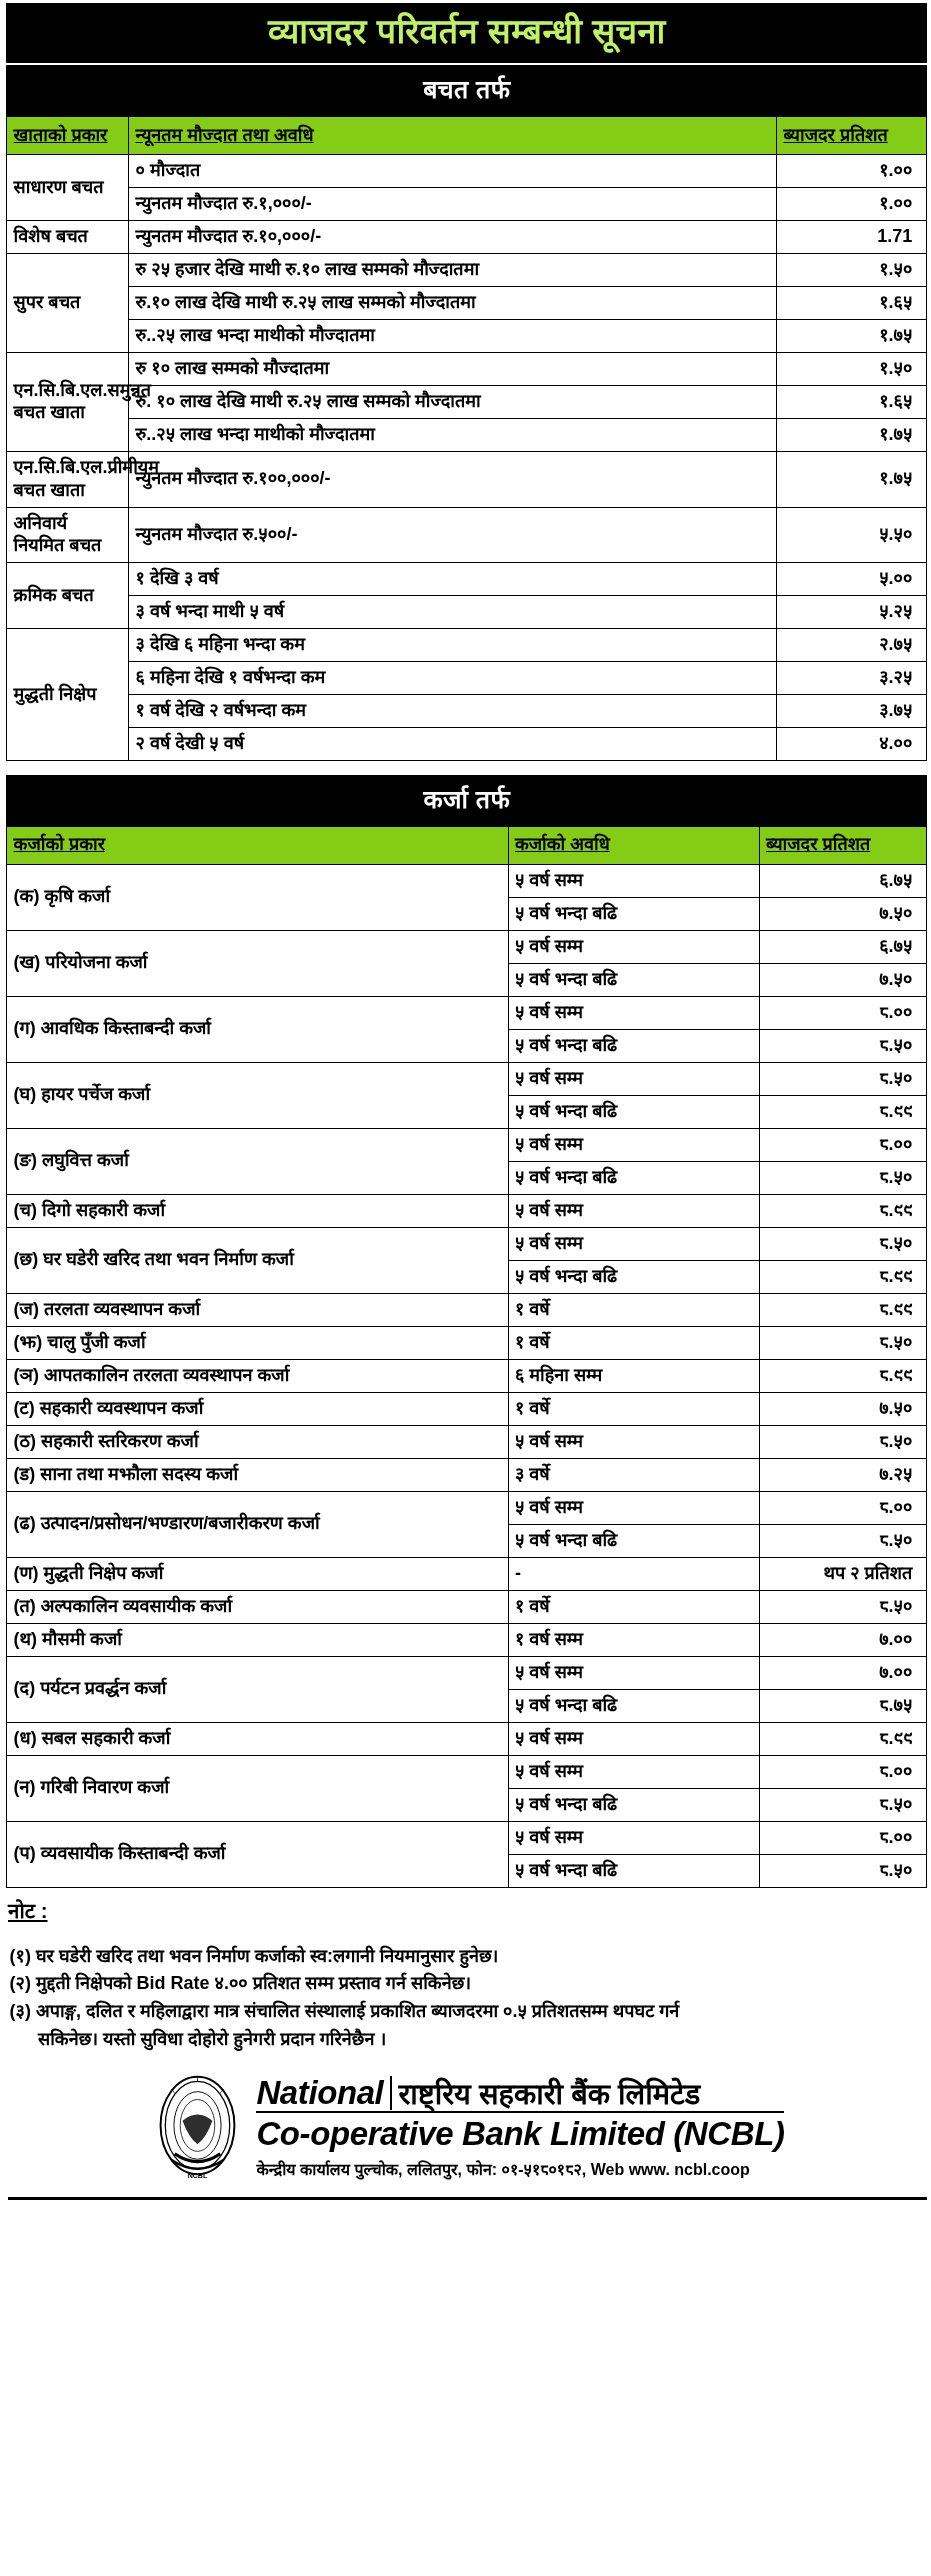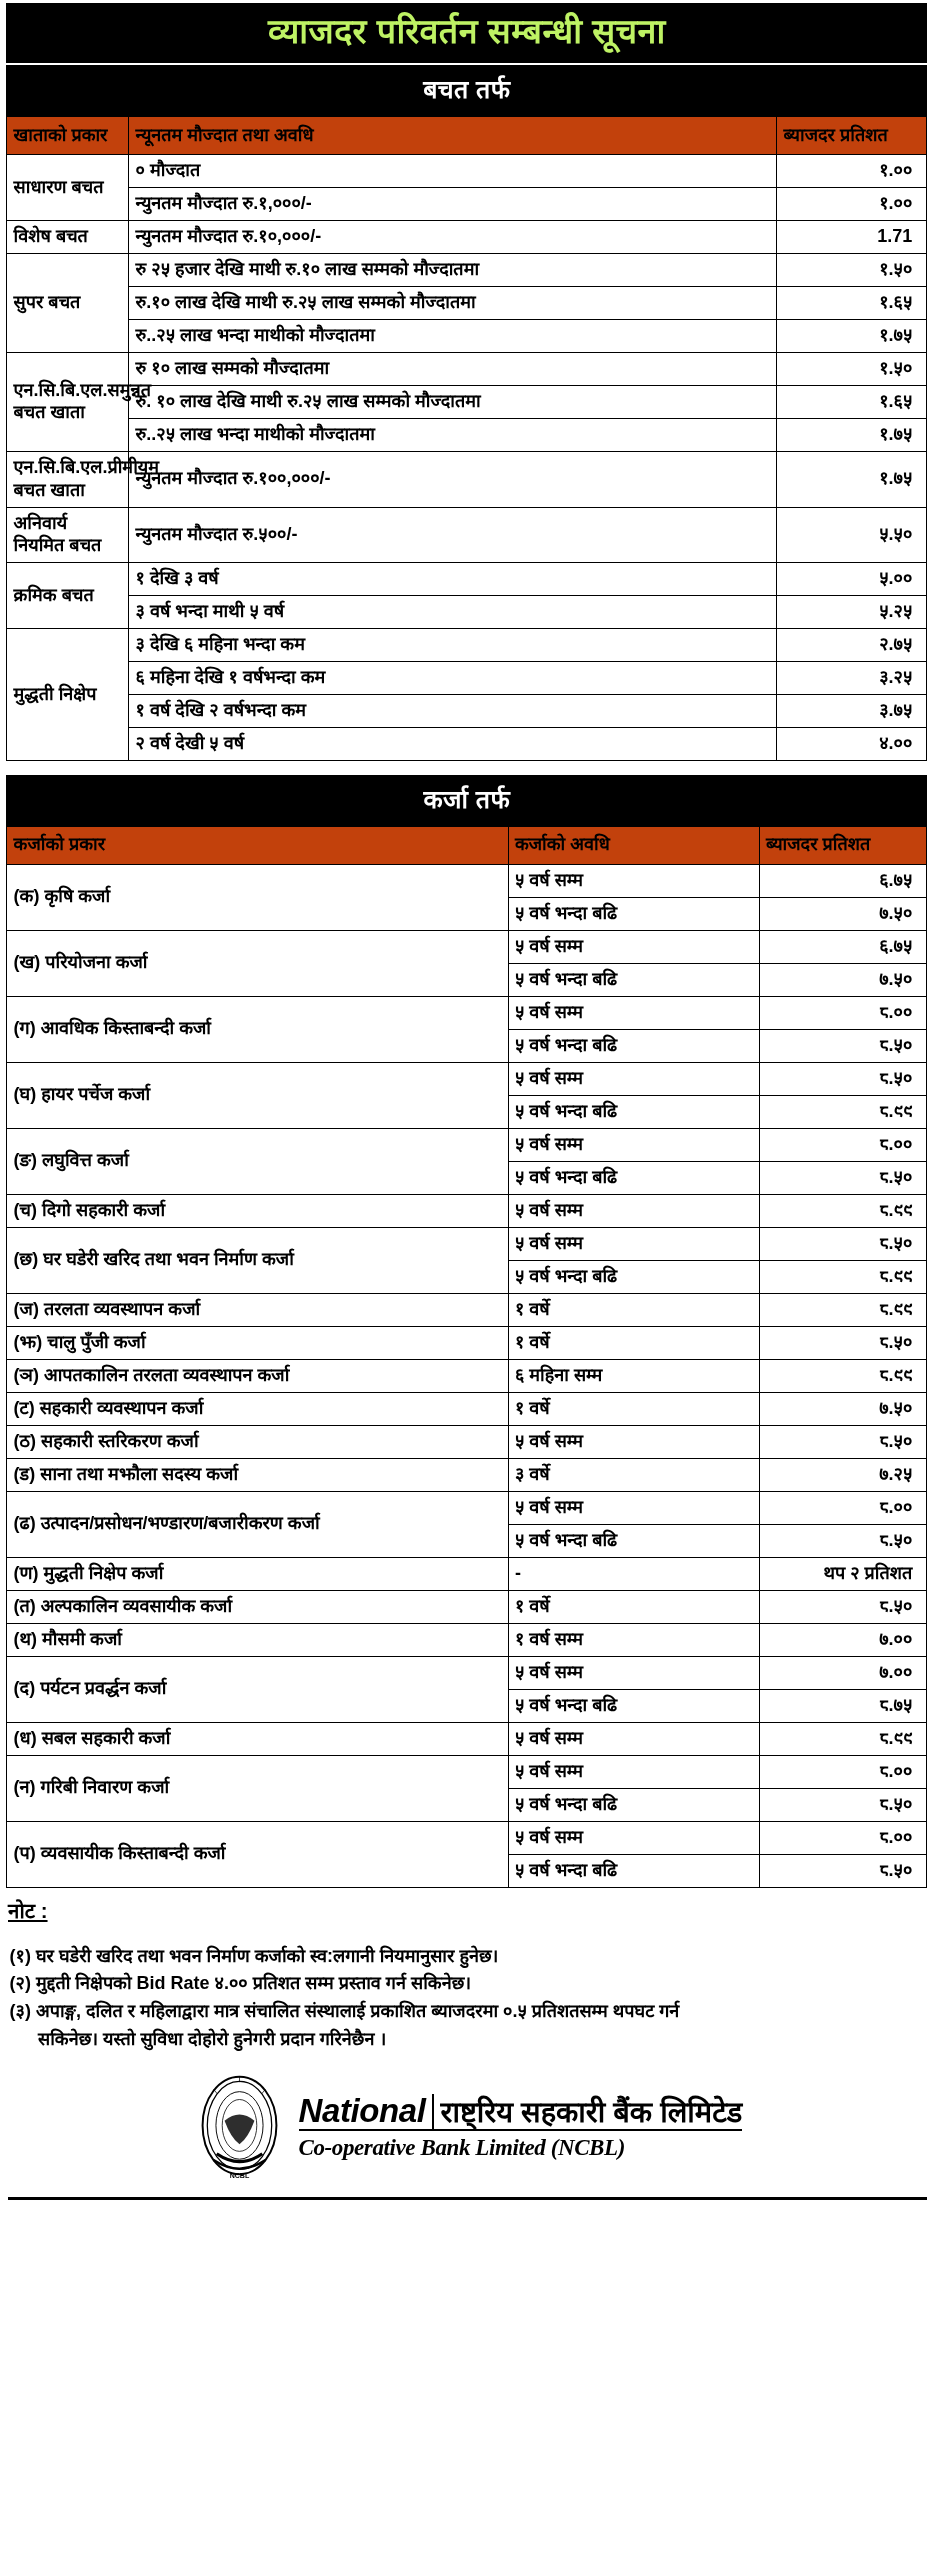--- a/index.html
+++ b/index.html
@@ -74,25 +74,26 @@
   .section-banner-cell {
     background: #000000 !important;
     color: #ffffff !important;
     text-align: center !important;
     font-size: 25px !important;
     padding: 8px 0 11px 0 !important;
     letter-spacing: 0.4px;
     border-color: #000 !important;
   }
   .col-head {
-    background: #c2410c;
+    background: #84cc16;
     text-align: left;
     font-size: 19px;
     padding-top: 6.3px !important;
     padding-bottom: 8px !important;
+    text-decoration: underline;
   }
   .col-head.rate-head { text-align: left; }
   .cat-cell {
     text-align: left;
     vertical-align: middle;
   }
   .desc-cell {
     text-align: left;
   }
   .rate-cell {
@@ -173,24 +174,24 @@
     background: #000;
     margin: 0 6.3px;
   }
   .brand-np {
     font-family: "Liberation Sans", "DejaVu Sans", sans-serif;
     font-weight: bold;
     font-size: 29px;
     line-height: 1.05;
   }
   .brand-en-2 {
-    font-family: Liberation Serif, serif;
+    font-family: Liberation Sans, sans-serif;
     font-style: italic;
     font-weight: bold;
-    font-size: 23px;
+    font-size: 33px;
     letter-spacing: -0.4px;
     line-height: 1.12;
     margin-top: 3.2px;
   }
   .brand-address {
     font-family: "Liberation Sans", "DejaVu Sans", sans-serif;
     font-weight: bold;
     font-size: 16px;
     margin-top: 6.3px;
     line-height: 1.2;
@@ -499,19 +500,20 @@
         </g>
       </svg>
     </div>
     <div class="footer-names">
       <div class="name-line-1">
         <span class="brand-en">National</span>
         <span class="brand-divider"></span>
         <span class="brand-np">राष्ट्रिय सहकारी बैंक लिमिटेड</span>
       </div>
       <span class="brand-en-2">Co-operative Bank Limited (NCBL)</span>
+      <span class="brand-address">केन्द्रीय कार्यालय पुल्चोक, ललितपुर, फोन: ०१-५१८०१८२, Web www. ncbl.coop</span>
     </div>
   </div>
 
   <div class="bottom-rule"></div>
 
 </div>
 
 
 </body></html>

